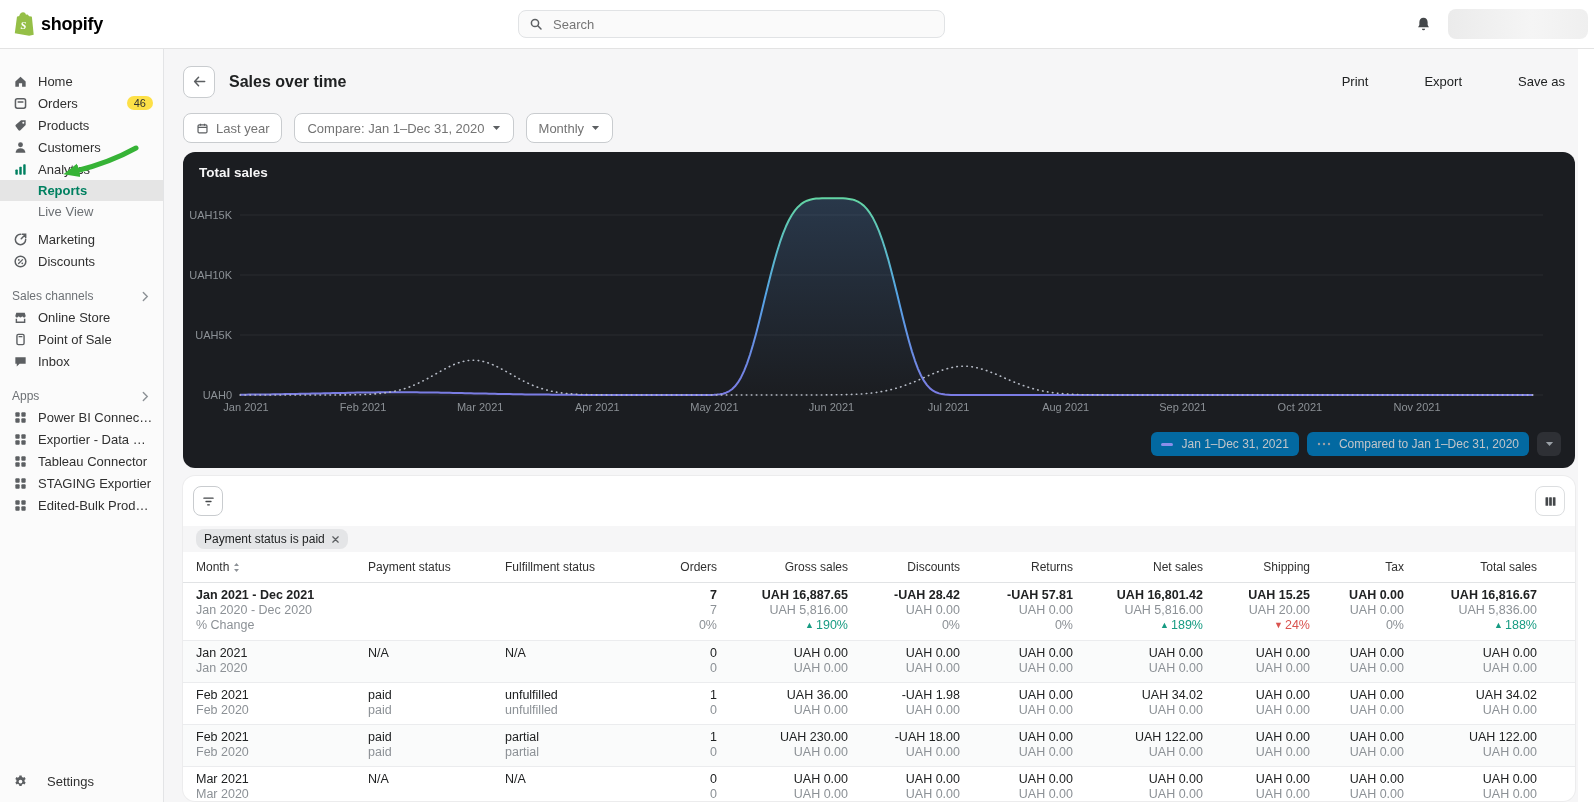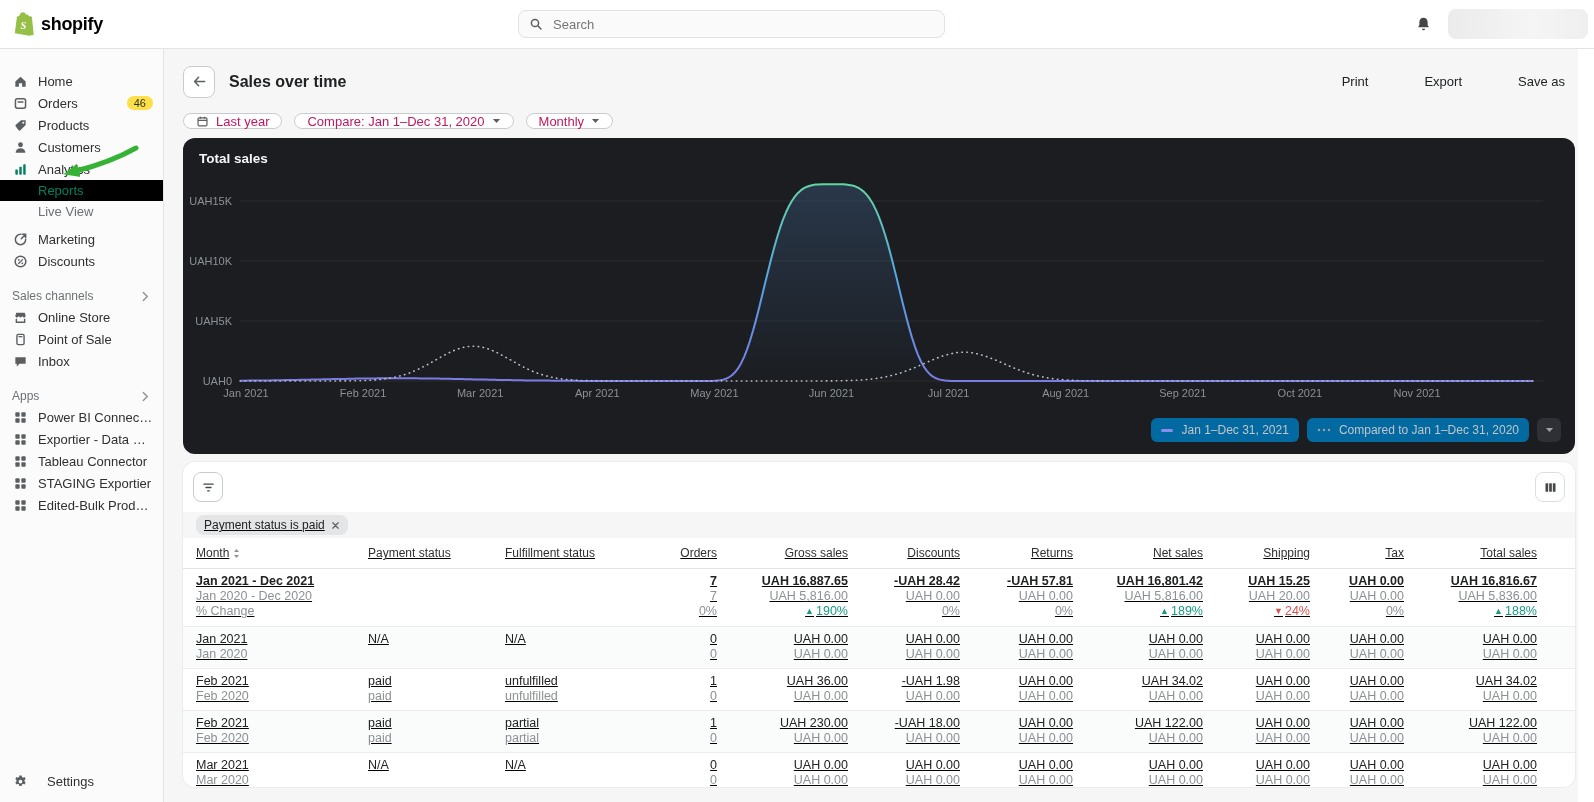--- a/index.html
+++ b/index.html
@@ -19,51 +19,51 @@
   
   .sidebar{position:absolute;top:48px;left:0;width:163px;bottom:0;background:#fbfbfb;border-right:1px solid #e3e4e6;font-size:13px;color:#303030;z-index:4;}
   .side-nav{padding-top:22px;}
   .side-item{height:22px;display:flex;align-items:center;gap:10px;padding:0 10px 0 12px;cursor:pointer;}
   .s-icon{width:16px;height:16px;color:#5c5f62;display:flex;align-items:center;justify-content:center;flex:none;}
   .s-icon.green{color:#008060;}
   .s-icon svg{width:15px;height:15px;}
   .s-label{flex:1;white-space:nowrap;overflow:hidden;text-overflow:ellipsis;}
   .badge{background:#fde047;border-radius:10px;font-size:11px;padding:1px 7px;color:#303030;}
   .side-subitem{height:21px;display:flex;align-items:center;padding-left:38px;color:#303030;cursor:pointer;}
-  .side-subitem.selected{background:#000000;color:#008060;font-weight:400;}
+  .side-subitem.selected{background:#e5e5e5;color:#008060;font-weight:700;}
   .side-subitem.dim{color:#6d7175;}
   .gap-sm{height:6px;}
   .side-section-title{margin-top:14px;height:20px;display:flex;align-items:center;justify-content:space-between;padding:0 14px 0 12px;color:#6d7175;font-size:12px;cursor:pointer;}
   .side-section-title .chev{color:#8c9196;display:flex;}
   .side-settings{position:absolute;bottom:10px;left:0;right:0;height:22px;display:flex;align-items:center;gap:19px;padding:0 12px;cursor:pointer;}
   .arrow-overlay{position:absolute;left:56px;top:92px;pointer-events:none;z-index:5;}
 
   
   .content{position:absolute;left:164px;top:48px;right:0;bottom:0;background:#f6f6f7;overflow:hidden;}
   .page-header{display:flex;align-items:center;margin:14px 19px 0;}
   .back-btn{width:32px;height:32px;border:1px solid #c9cccf;border-radius:8px;background:#fff;display:flex;align-items:center;justify-content:center;color:#5c5f62;cursor:pointer;box-sizing:border-box;}
   .page-title{font-size:16px;font-weight:700;color:#202223;margin-left:14px;}
   .header-actions{margin-left:auto;display:flex;gap:26px;font-size:13px;color:#202223;padding-right:10px;}
   .header-actions span{cursor:pointer;padding-left:30px;}
   .filter-row{display:flex;gap:12px;margin:12px 19px 0;}
-  .f-btn{height:16px;background:#fff;border:1px solid #c9cccf;border-radius:8px;display:flex;align-items:center;gap:7px;padding:0 12px;font-size:13px;color:#be185d;cursor:pointer;box-sizing:border-box;}
+  .f-btn{height:30px;background:#fff;border:1px solid #c9cccf;border-radius:8px;display:flex;align-items:center;gap:7px;padding:0 12px;font-size:13px;color:#737373;cursor:pointer;box-sizing:border-box;}
   .f-btn .cal,.f-btn .caret{color:#5c5f62;display:flex;}
 
   
   .chart-card{position:relative;margin:9px 19px 0;height:316px;background:#1b1d21;border-radius:12px;overflow:hidden;}
   .chart-title{position:absolute;left:16px;top:13px;color:#f6f6f7;font-size:13.5px;font-weight:600;z-index:2;}
   .chart-svg{position:absolute;inset:0;width:100%;height:100%;}
   .chart-svg text{font-family:"Liberation Sans",sans-serif;}
   .legend{position:absolute;right:14px;bottom:12px;display:flex;gap:8px;align-items:center;z-index:2;}
   .pill{height:24px;background:#0369a1;border-radius:6px;display:flex;align-items:center;gap:8px;padding:0 10px;font-size:12px;color:#c2c5c9;}
   .dash{width:12px;height:3px;background:#8a8eea;border-radius:2px;}
   .legend-caret{width:24px;height:24px;background:#2e3035;border-radius:6px;display:flex;align-items:center;justify-content:center;color:#9aa0a6;cursor:pointer;}
 
   
-  .table-card{margin:8px 19px 0;background:#fff;border-radius:12px;height:325px;position:relative;overflow:hidden;box-shadow:0 0 0 1px rgba(0,0,0,0.04);text-decoration:underline;}
+  .table-card{margin:8px 19px 0;background:#fff;border-radius:12px;height:325px;position:relative;overflow:hidden;box-shadow:0 0 0 1px rgba(0,0,0,0.04);}
   .t-toolbar{height:40px;padding:5px 10px;display:flex;align-items:center;box-sizing:content-box;}
   .icon-btn{width:30px;height:30px;border:1px solid #c9cccf;border-radius:8px;background:#fff;display:flex;align-items:center;justify-content:center;color:#44474a;cursor:pointer;box-sizing:border-box;}
   .columns-btn{margin-left:auto;border-color:#dcdee0;}
   .t-chipbar{height:26px;background:#f6f6f7;display:flex;align-items:center;padding:0 13px;}
   .chip{background:#e4e5e7;border-radius:8px;height:20px;display:flex;align-items:center;gap:6px;padding:0 8px;font-size:12px;color:#202223;cursor:pointer;}
   .chip .x{color:#5c5f62;display:flex;cursor:pointer;}
   .t-grid{display:grid;grid-template-columns:172px 137px 160px 52px 131px 112px 113px 130px 107px 94px 133px;padding:0 38px 0 13px;}
   .t-head{height:30px;align-items:center;border-bottom:1px solid #e1e3e5;font-size:12px;color:#303030;}
   .th{display:flex;align-items:center;gap:4px;white-space:nowrap;cursor:pointer;}
   .th.r{justify-content:flex-end;}

